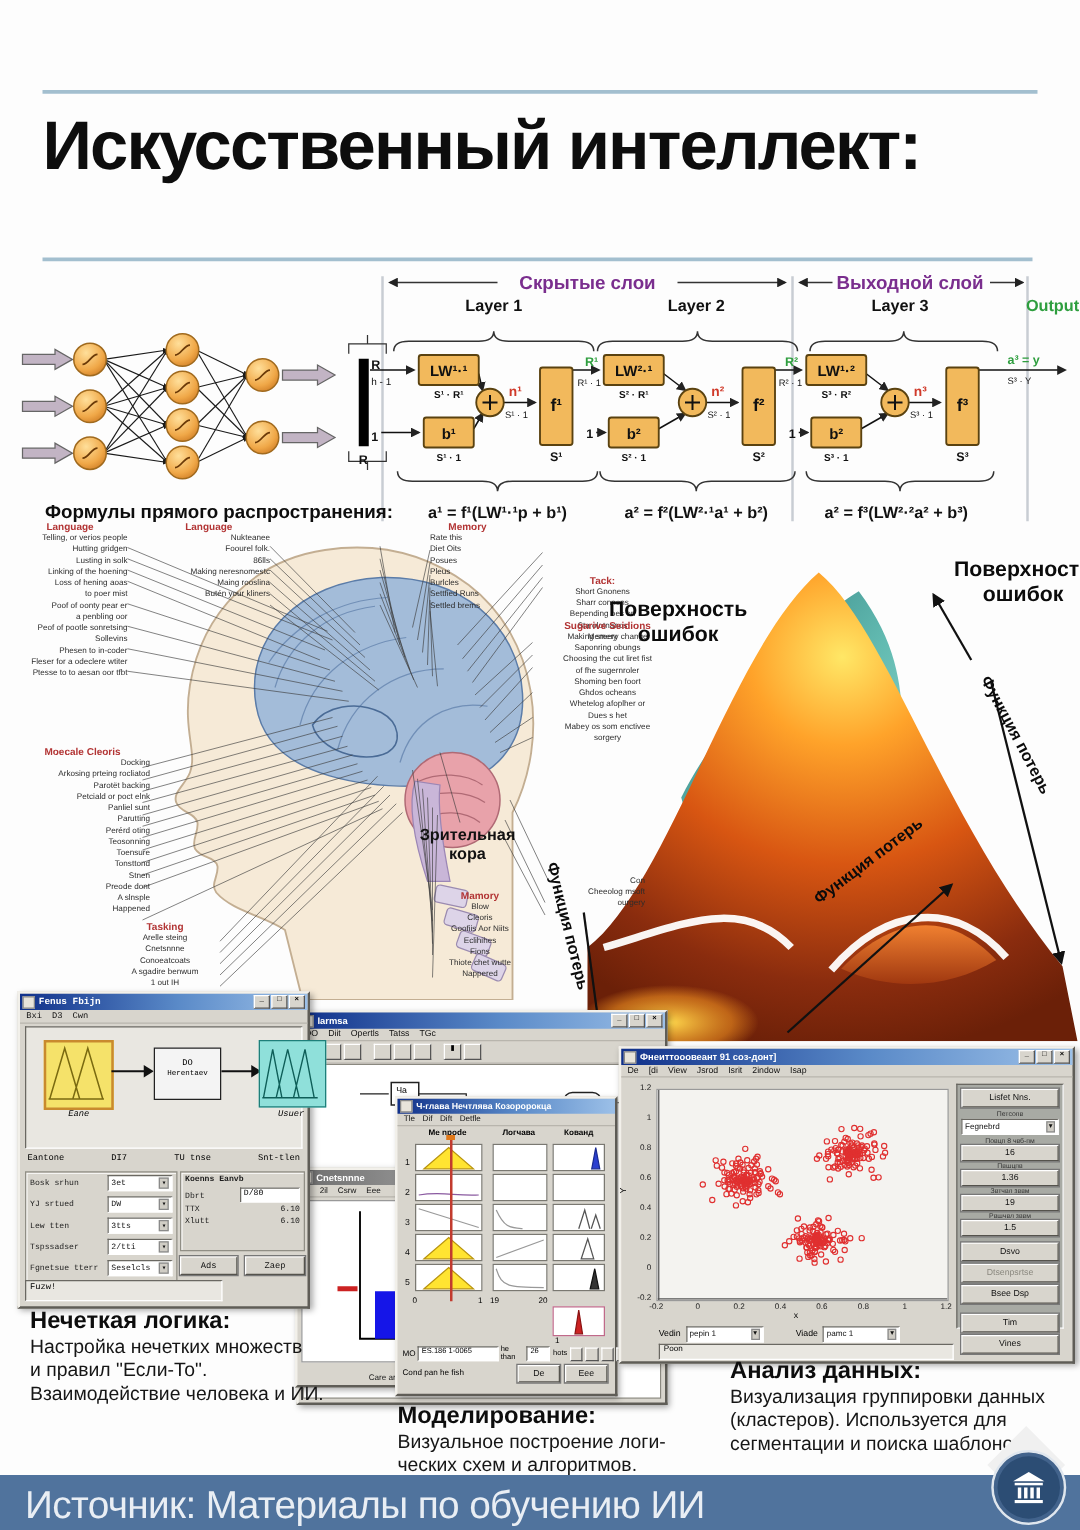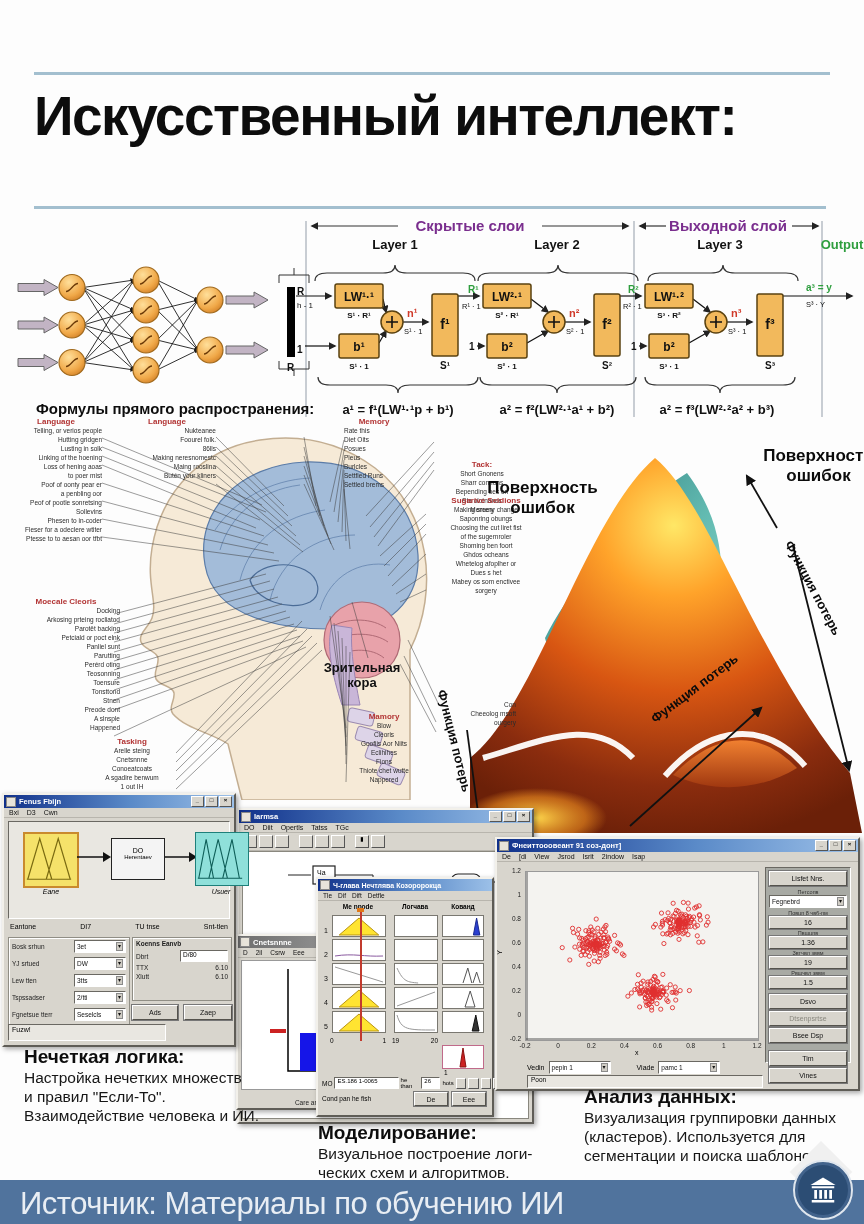--- a/index.html
+++ b/index.html
@@ -412,21 +412,21 @@
         <div class="bl-item">Nappered</div>
       </div>
   </div>
   <div class="abs" style="left:436px;top:700px;width:80px;z-index:3;">
     <div class="gitems" style="text-align:right;">
         <div class="bl-item">Con</div>
         <div class="bl-item">Cheeolog msoft</div>
         <div class="bl-item">ourgery</div>
       </div>
   </div>
-  <div class="abs vcortex" style="left:316px;top:660px;width:92px;z-index:3;text-align:center;">Зрительная
+  <div class="abs vcortex" style="left:328px;top:660px;width:92px;z-index:3;text-align:center;">Зрительная
 кора</div>
 
   <svg class="abs" style="left:425px;top:428px;z-index:2;" width="439" height="405" viewBox="0 0 439 405">
     <defs>
       <radialGradient id="pk" cx="52%" cy="18%" r="85%">
         <stop offset="0%" stop-color="#ffe766"></stop>
           <stop offset="22%" stop-color="#ffa32a"></stop>
         <stop offset="52%" stop-color="#d85612"></stop>
           <stop offset="82%" stop-color="#8a2c0e"></stop>
         <stop offset="100%" stop-color="#6b2008"></stop>
@@ -527,21 +527,21 @@
     <div style="position:absolute;left:3px;top:24px;width:142px;height:128px;background:#fff;border:1px solid #999;">
       <svg width="142" height="128" viewBox="0 0 142 128">
         <path d="M46,8 V110 H138" fill="none" stroke="#000" stroke-width="1.5"></path>
         <rect x="58" y="72" width="42" height="38" fill="#1515e8"></rect>
         <rect x="28" y="68" width="16" height="4" fill="#cc2222"></rect>
       </svg>
     </div>
     <div class="abs" style="left:0;bottom:2px;width:100%;text-align:center;font-size:6.5px;color:#222;">Care are to t</div>
   </div>
 
-  <div class="win" style="left:2px;top:793px;width:230px;height:250px;z-index:5;">
+  <div class="win" style="left:14px;top:793px;width:230px;height:250px;z-index:5;font-family:Liberation Mono, monospace;">
     <div class="tb">
       <span class="ticon"></span>
       <span>Fenus Fbijn</span>
       <span class="wbtns">
           <span class="wb">_</span>
           <span class="wb">□</span>
           <span class="wb">×</span>
         </span>
     </div>
     <div class="mbar">

